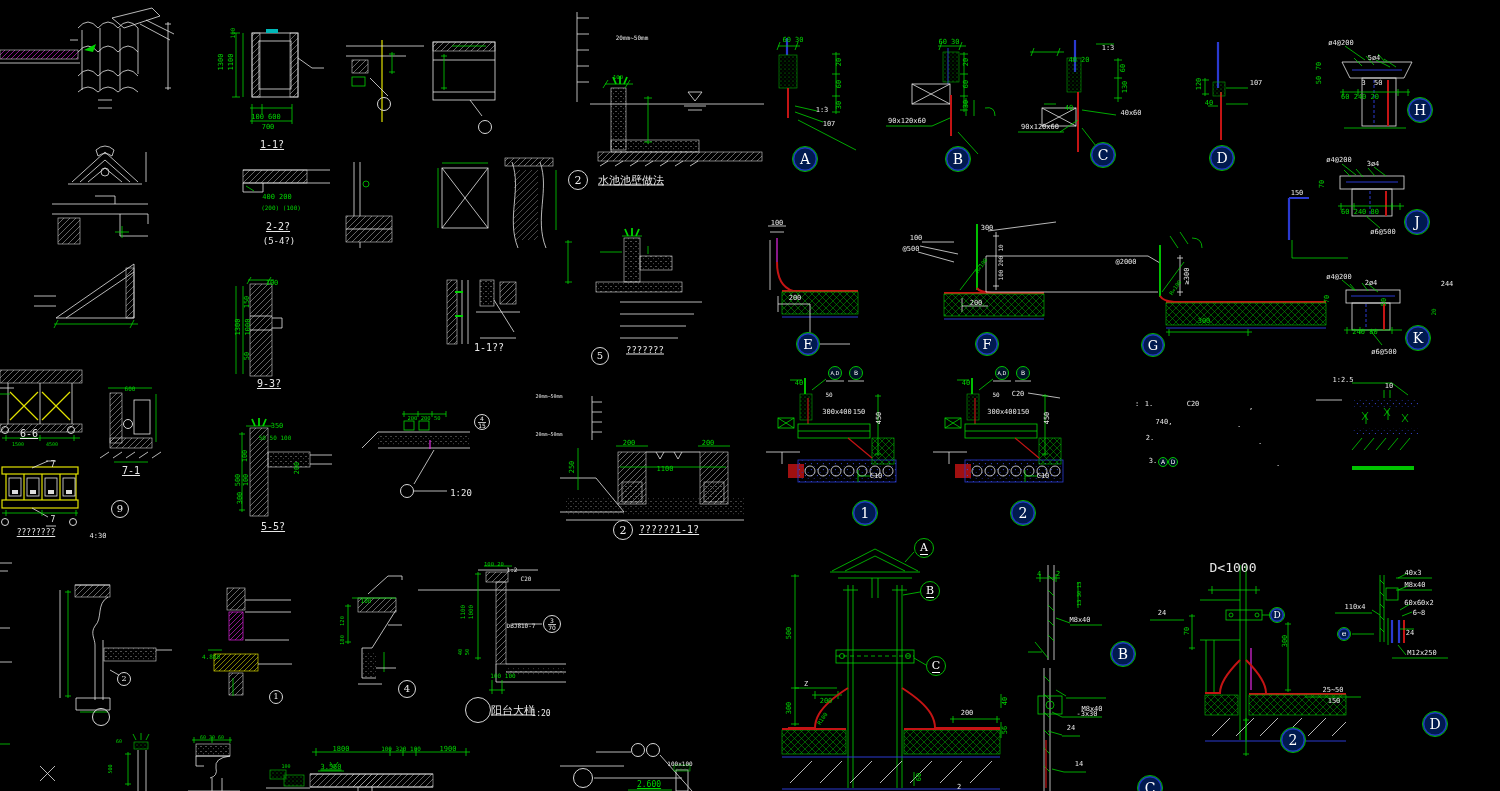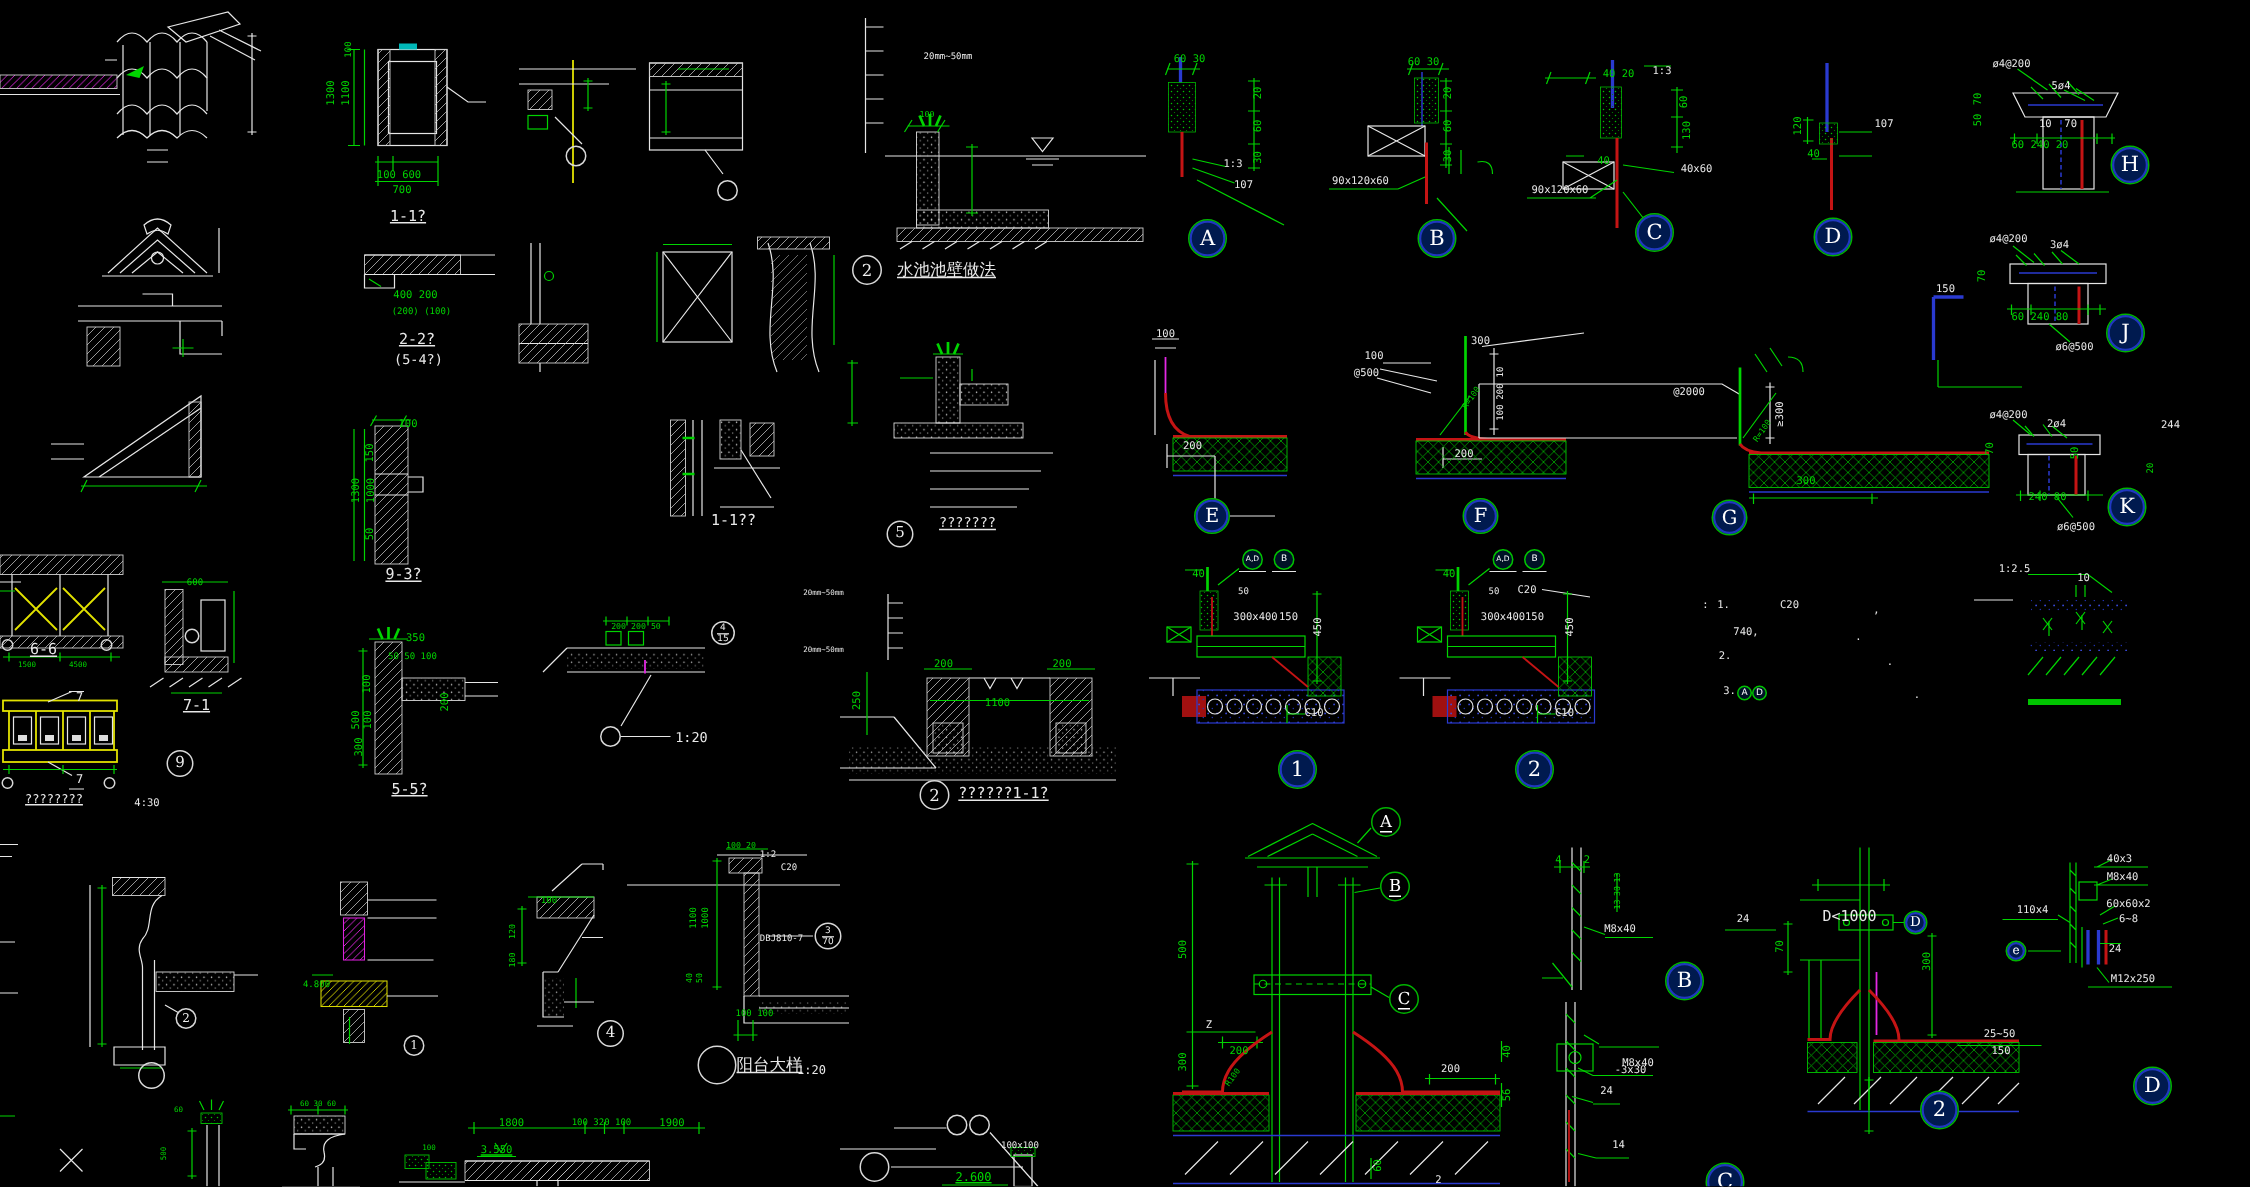--- a/index.html
+++ b/index.html
@@ -474,35 +474,35 @@
       <span class="tx" style="left: 839px; top: 62px; color: rgb(0, 212, 0); font-size: 7px; transform: translate(-50%, -50%) rotate(-90deg);">20</span>
       <span class="tx" style="left: 839px; top: 84px; color: rgb(0, 212, 0); font-size: 7px; transform: translate(-50%, -50%) rotate(-90deg);">60</span>
       <span class="tx" style="left: 839px; top: 105px; color: rgb(0, 212, 0); font-size: 7px; transform: translate(-50%, -50%) rotate(-90deg);">30</span>
       <span class="tx" style="left: 822px; top: 110px; color: rgb(232, 232, 232); font-size: 7px; transform: translate(-50%, -50%);">1:3</span>
       <span class="tx" style="left: 829px; top: 124px; color: rgb(232, 232, 232); font-size: 7px; transform: translate(-50%, -50%);">107</span>
       <span class="tx" style="left: 949px; top: 42px; color: rgb(0, 212, 0); font-size: 7px; transform: translate(-50%, -50%);">60 30</span>
       <span class="tx" style="left: 966px; top: 62px; color: rgb(0, 212, 0); font-size: 7px; transform: translate(-50%, -50%) rotate(-90deg);">20</span>
       <span class="tx" style="left: 966px; top: 84px; color: rgb(0, 212, 0); font-size: 7px; transform: translate(-50%, -50%) rotate(-90deg);">60</span>
       <span class="tx" style="left: 966px; top: 104px; color: rgb(0, 212, 0); font-size: 7px; transform: translate(-50%, -50%) rotate(-90deg);">30</span>
       <span class="tx" style="left: 907px; top: 121px; color: rgb(232, 232, 232); font-size: 7px; transform: translate(-50%, -50%);">90x120x60</span>
-      <span class="tx" style="left: 1079px; top: 50px; color: rgb(0, 212, 0); font-size: 7px; transform: translate(-50%, -50%);">40 20</span>
+      <span class="tx" style="left: 1079px; top: 60px; color: rgb(0, 212, 0); font-size: 7px; transform: translate(-50%, -50%);">40 20</span>
       <span class="tx" style="left: 1108px; top: 48px; color: rgb(232, 232, 232); font-size: 7px; transform: translate(-50%, -50%);">1:3</span>
       <span class="tx" style="left: 1123px; top: 68px; color: rgb(0, 212, 0); font-size: 7px; transform: translate(-50%, -50%) rotate(-90deg);">60</span>
       <span class="tx" style="left: 1125px; top: 87px; color: rgb(0, 212, 0); font-size: 7px; transform: translate(-50%, -50%) rotate(-90deg);">130</span>
       <span class="tx" style="left: 1069px; top: 108px; color: rgb(0, 212, 0); font-size: 7px; transform: translate(-50%, -50%);">40</span>
       <span class="tx" style="left: 1131px; top: 113px; color: rgb(232, 232, 232); font-size: 7px; transform: translate(-50%, -50%);">40x60</span>
       <span class="tx" style="left: 1040px; top: 127px; color: rgb(232, 232, 232); font-size: 7px; transform: translate(-50%, -50%);">90x120x60</span>
       <span class="tx" style="left: 1199px; top: 84px; color: rgb(0, 212, 0); font-size: 7px; transform: translate(-50%, -50%) rotate(-90deg);">120</span>
       <span class="tx" style="left: 1209px; top: 103px; color: rgb(0, 212, 0); font-size: 7px; transform: translate(-50%, -50%);">40</span>
       <span class="tx" style="left: 1256px; top: 83px; color: rgb(232, 232, 232); font-size: 7px; transform: translate(-50%, -50%);">107</span>
       <span class="tx" style="left: 1341px; top: 43px; color: rgb(232, 232, 232); font-size: 7px; transform: translate(-50%, -50%);">ø4@200</span>
       <span class="tx" style="left: 1374px; top: 58px; color: rgb(232, 232, 232); font-size: 7px; transform: translate(-50%, -50%);">5ø4</span>
       <span class="tx" style="left: 1319px; top: 66px; color: rgb(0, 212, 0); font-size: 7px; transform: translate(-50%, -50%) rotate(-90deg);">70</span>
       <span class="tx" style="left: 1319px; top: 80px; color: rgb(0, 212, 0); font-size: 7px; transform: translate(-50%, -50%) rotate(-90deg);">50</span>
-      <span class="tx" style="left: 1372px; top: 83px; color: rgb(232, 232, 232); font-size: 7px; transform: translate(-50%, -50%);">10  70</span>
+      <span class="tx" style="left: 1372px; top: 83px; color: rgb(232, 232, 232); font-size: 7px; transform: translate(-50%, -50%);">3  50</span>
       <span class="tx" style="left: 1360px; top: 97px; color: rgb(0, 212, 0); font-size: 7px; transform: translate(-50%, -50%);">60 240 20</span>
       <span class="tx" style="left: 1339px; top: 160px; color: rgb(232, 232, 232); font-size: 7px; transform: translate(-50%, -50%);">ø4@200</span>
       <span class="tx" style="left: 1373px; top: 164px; color: rgb(232, 232, 232); font-size: 7px; transform: translate(-50%, -50%);">3ø4</span>
       <span class="tx" style="left: 1322px; top: 184px; color: rgb(0, 212, 0); font-size: 7px; transform: translate(-50%, -50%) rotate(-90deg);">70</span>
       <span class="tx" style="left: 1297px; top: 193px; color: rgb(232, 232, 232); font-size: 7px; transform: translate(-50%, -50%);">150</span>
       <span class="tx" style="left: 1360px; top: 212px; color: rgb(0, 212, 0); font-size: 7px; transform: translate(-50%, -50%);">60 240 80</span>
       <span class="tx" style="left: 1383px; top: 232px; color: rgb(232, 232, 232); font-size: 7px; transform: translate(-50%, -50%);">ø6@500</span>
       <span class="tx" style="left: 1339px; top: 277px; color: rgb(232, 232, 232); font-size: 7px; transform: translate(-50%, -50%);">ø4@200</span>
       <span class="tx" style="left: 1371px; top: 283px; color: rgb(232, 232, 232); font-size: 7px; transform: translate(-50%, -50%);">2ø4</span>
       <span class="tx" style="left: 1447px; top: 284px; color: rgb(232, 232, 232); font-size: 7px; transform: translate(-50%, -50%);">244</span>
@@ -564,21 +564,21 @@
       <span class="tx" style="left: 1058px; top: 574px; color: rgb(0, 212, 0); font-size: 7px; transform: translate(-50%, -50%);">2</span>
       <span class="tx" style="left: 1080px; top: 585px; color: rgb(0, 212, 0); font-size: 5.5px; transform: translate(-50%, -50%) rotate(-90deg);">13</span>
       <span class="tx" style="left: 1080px; top: 594px; color: rgb(0, 212, 0); font-size: 5.5px; transform: translate(-50%, -50%) rotate(-90deg);">30</span>
       <span class="tx" style="left: 1080px; top: 603px; color: rgb(0, 212, 0); font-size: 5.5px; transform: translate(-50%, -50%) rotate(-90deg);">13</span>
       <span class="tx" style="left: 1080px; top: 620px; color: rgb(232, 232, 232); font-size: 7px; transform: translate(-50%, -50%);">M8x40</span>
       <span class="tx" style="left: 1162px; top: 613px; color: rgb(232, 232, 232); font-size: 7px; transform: translate(-50%, -50%);">24</span>
       <span class="tx" style="left: 1087px; top: 714px; color: rgb(232, 232, 232); font-size: 7px; transform: translate(-50%, -50%);">-3x30</span>
       <span class="tx" style="left: 1092px; top: 709px; color: rgb(232, 232, 232); font-size: 7px; transform: translate(-50%, -50%);">M8x40</span>
       <span class="tx" style="left: 1071px; top: 728px; color: rgb(232, 232, 232); font-size: 7px; transform: translate(-50%, -50%);">24</span>
       <span class="tx" style="left: 1079px; top: 764px; color: rgb(232, 232, 232); font-size: 7px; transform: translate(-50%, -50%);">14</span>
-      <span class="tx" style="left: 1233px; top: 612px; color: rgb(232, 232, 232); font-size: 10px; transform: translate(-50%, -50%);">D&lt;1000</span>
+      <span class="tx" style="left: 1233px; top: 567px; color: rgb(232, 232, 232); font-size: 13px; transform: translate(-50%, -50%);">D&lt;1000</span>
       <span class="tx" style="left: 1187px; top: 631px; color: rgb(0, 212, 0); font-size: 7px; transform: translate(-50%, -50%) rotate(-90deg);">70</span>
       <span class="tx" style="left: 1285px; top: 641px; color: rgb(0, 212, 0); font-size: 7px; transform: translate(-50%, -50%) rotate(-90deg);">300</span>
       <span class="tx" style="left: 1333px; top: 690px; color: rgb(232, 232, 232); font-size: 7px; transform: translate(-50%, -50%);">25~50</span>
       <span class="tx" style="left: 1334px; top: 701px; color: rgb(232, 232, 232); font-size: 7px; transform: translate(-50%, -50%);">150</span>
       <span class="tx" style="left: 1413px; top: 573px; color: rgb(232, 232, 232); font-size: 7px; transform: translate(-50%, -50%);">40x3</span>
       <span class="tx" style="left: 1415px; top: 585px; color: rgb(232, 232, 232); font-size: 7px; transform: translate(-50%, -50%);">M8x40</span>
       <span class="tx" style="left: 1355px; top: 607px; color: rgb(232, 232, 232); font-size: 7px; transform: translate(-50%, -50%);">110x4</span>
       <span class="tx" style="left: 1419px; top: 603px; color: rgb(232, 232, 232); font-size: 7px; transform: translate(-50%, -50%);">60x60x2</span>
       <span class="tx" style="left: 1419px; top: 613px; color: rgb(232, 232, 232); font-size: 7px; transform: translate(-50%, -50%);">6~8</span>
       <span class="tx" style="left: 1410px; top: 633px; color: rgb(232, 232, 232); font-size: 7px; transform: translate(-50%, -50%);">24</span>

